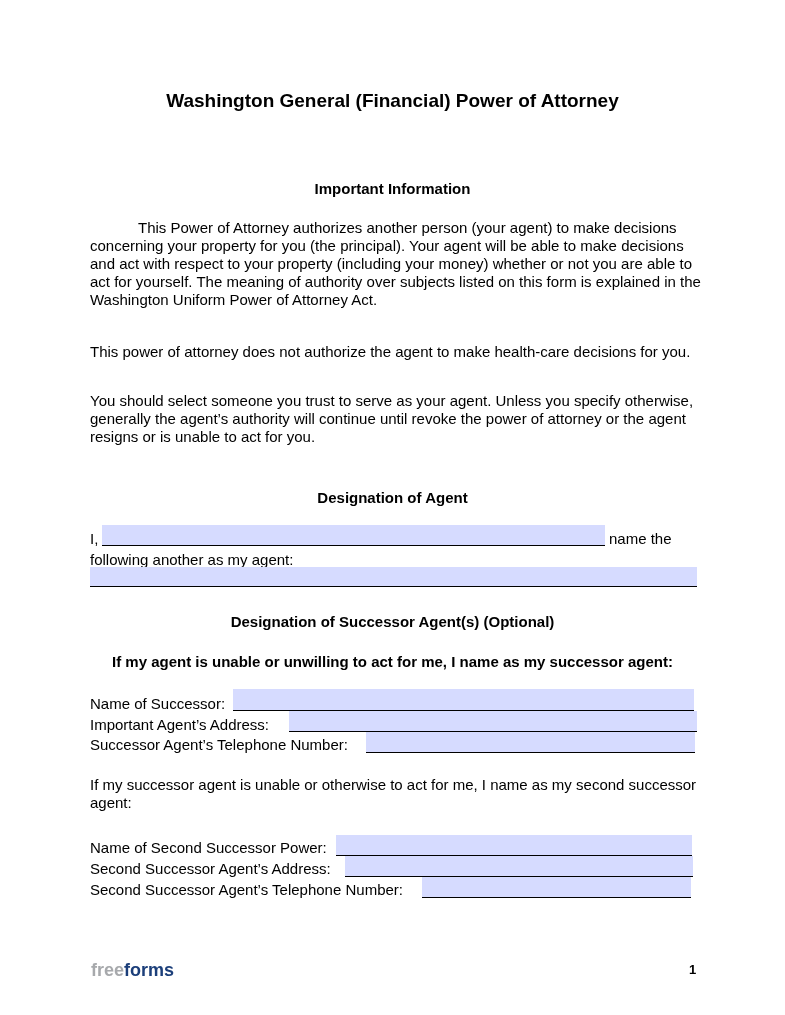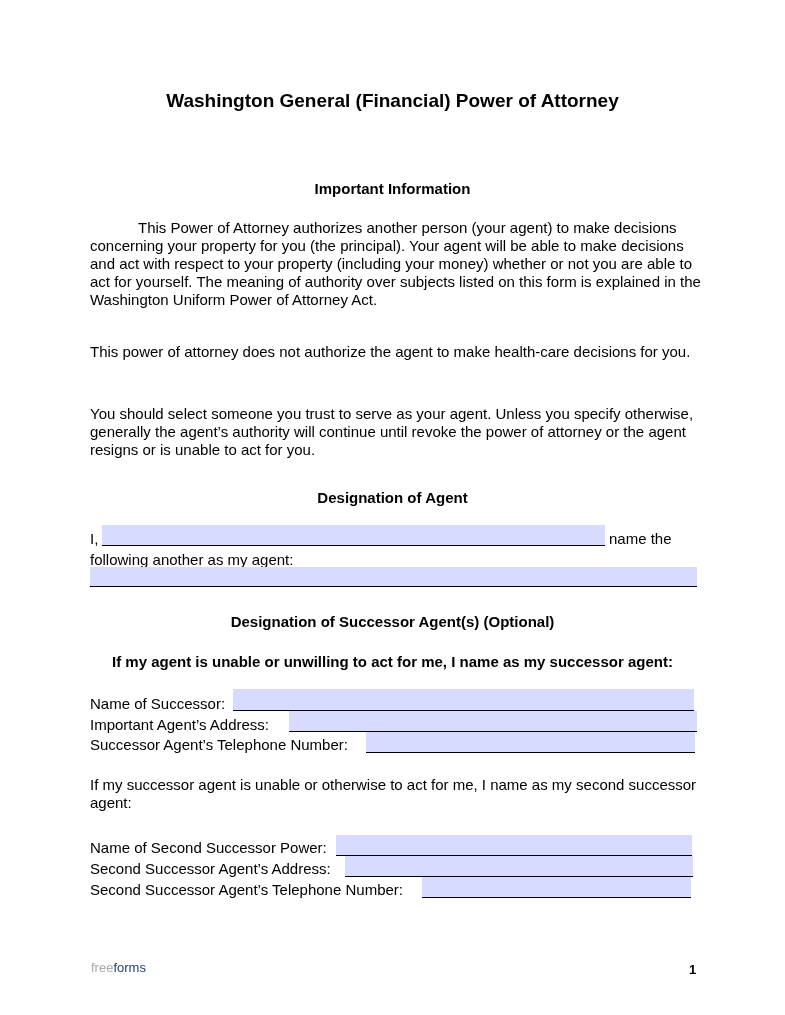--- a/index.html
+++ b/index.html
@@ -23,35 +23,35 @@
   .line { font-size: 15px; line-height: 20px; white-space: nowrap; }
   .field {
     position: absolute; background: #d6dbff;
     border-bottom: 1.5px solid #000; box-sizing: border-box;
   }
   .field input {
     width: 100%; height: 100%; border: none; background: transparent;
     outline: none; font-family: "Liberation Sans", sans-serif; font-size: 14px; padding: 0 3px;
     box-sizing: border-box;
   }
-  .logo { left: 91px; top: 960px; font-size: 13px; font-weight: normal; }
+  .logo { left: 91px; top: 960px; font-size: 18px; font-weight: bold; }
   .logo .free { color: #a7a9ac; }
   .logo .forms { color: #1c3f7a; }
   .pagenum { left: 689px; top: 962px; font-size: 13px; font-weight: bold; }
 </style>
 </head>
 <body>
 
 <div class="abs title">Washington General (Financial) Power of Attorney</div>
 
 <div class="abs heading" style="top:180px">Important Information</div>
 
 <div class="abs para indent" style="top:219px">This Power of Attorney authorizes another person (your agent) to make decisions concerning your property for you (the principal). Your agent will be able to make decisions and act with respect to your property (including your money) whether or not you are able to act for yourself. The meaning of authority over subjects listed on this form is explained in the Washington Uniform Power of Attorney Act.</div>
 <div class="abs para" style="top:343px">This power of attorney does not authorize the agent to make health-care decisions for you.</div>
-<div class="abs para" style="top:405px">You should select someone you trust to serve as your agent. Unless you specify otherwise, generally the agent’s authority will continue until revoke the power of attorney or the agent resigns or is unable to act for you.</div>
+<div class="abs para" style="top:392px">You should select someone you trust to serve as your agent. Unless you specify otherwise, generally the agent’s authority will continue until revoke the power of attorney or the agent resigns or is unable to act for you.</div>
 
 <div class="abs heading" style="top:489px">Designation of Agent</div>
 
 <div class="abs line" style="left:90px; top:529px">I,</div>
 <div class="field" style="left:102px; top:525px; width:503px; height:21px">
   <input type="text" value="" style="">
 </div>
 <div class="abs line" style="left:609px; top:529px">name the</div>
 <div class="abs line" style="left:90px; top:550px">following another as my agent:</div>
 <div class="field" style="left:90px; top:567px; width:607px; height:20px">

